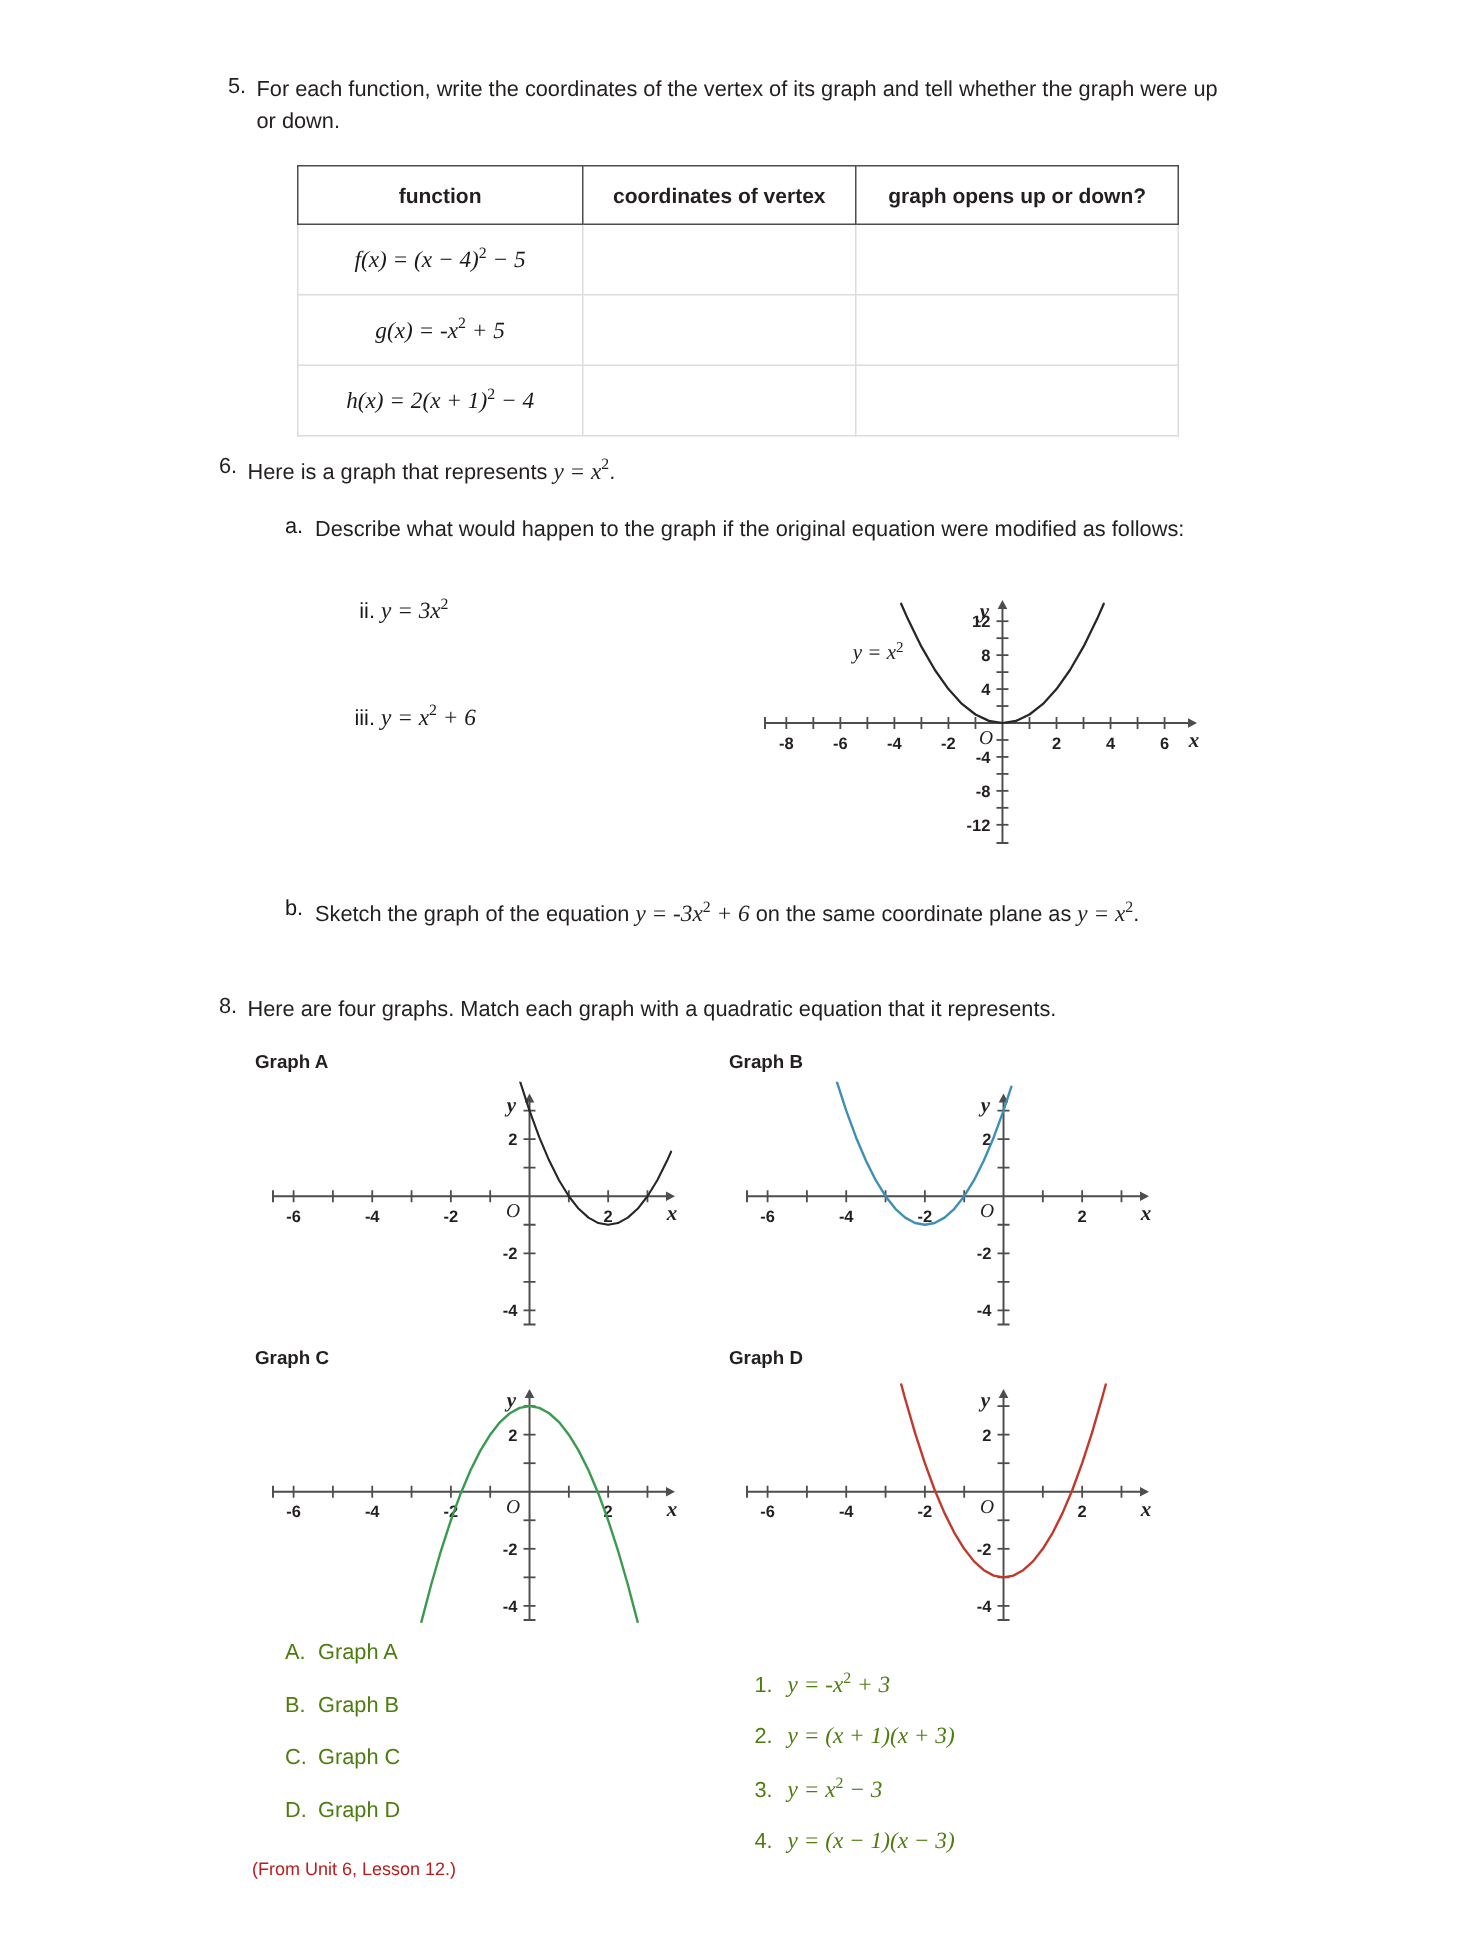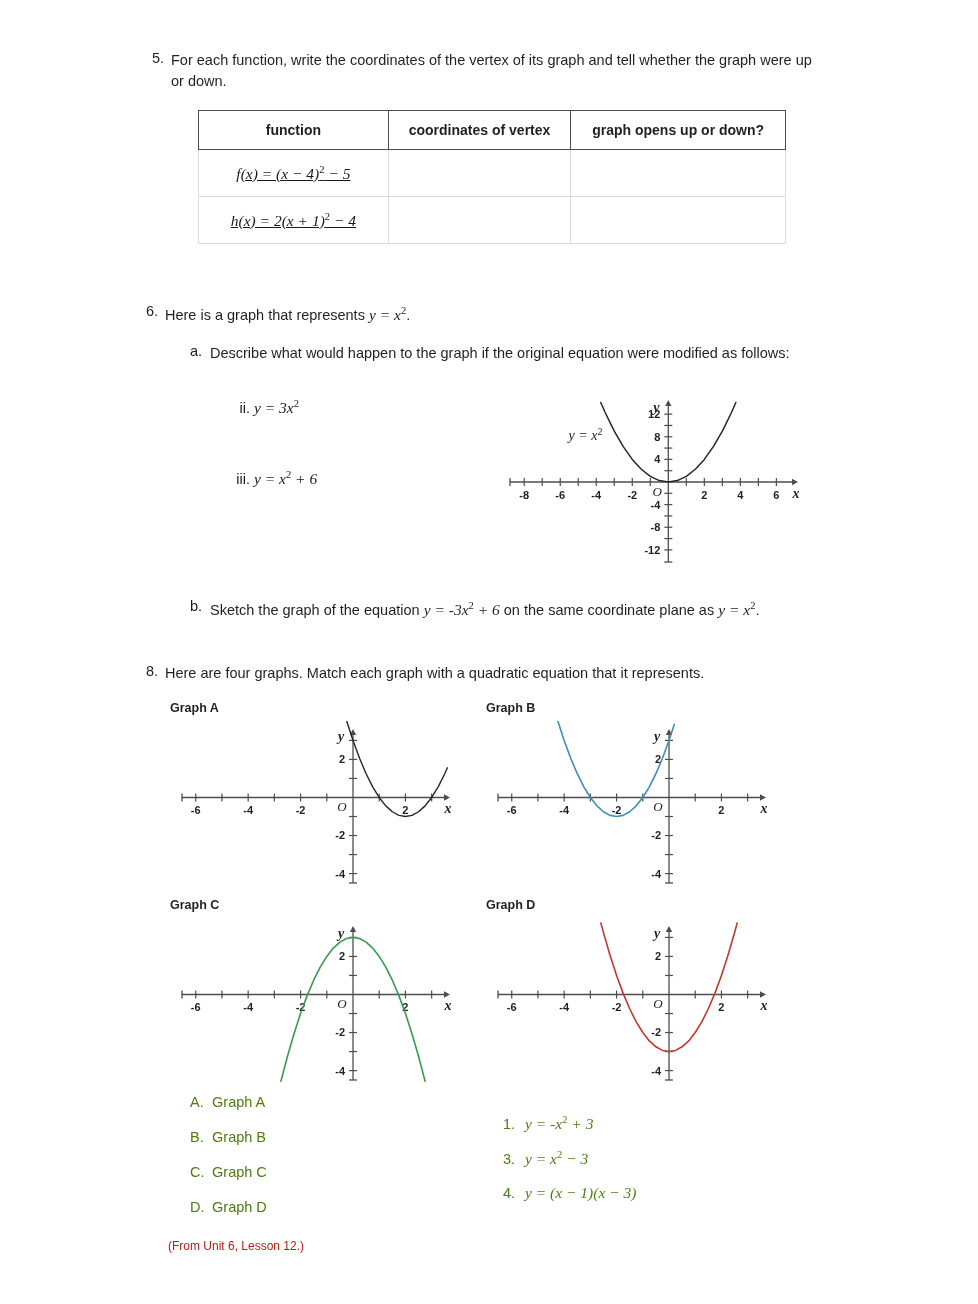--- a/index.html
+++ b/index.html
@@ -76,21 +76,20 @@
     padding: 11px 8px;
     text-align: center;
     font-family: "Liberation Sans", sans-serif;
   }
   table.vtable td {
     border: 1px solid #dcdcdc;
     height: 38px;
     padding: 4px 8px;
     text-align: center;
     vertical-align: middle;
-    text-decoration: underline;
   }
   table.vtable td.fn {
     width: 190px;
   }
   table.vtable th.c1 { width: 190px; }
   table.vtable th.c2 { width: 178px; }
   table.vtable th.c3 { width: 220px; }
 
   
   #q6 {
@@ -202,20 +201,25 @@
     <thead>
       <tr>
         <th class="c1">function</th>
         <th class="c2">coordinates of vertex</th>
         <th class="c3">graph opens up or down?</th>
       </tr>
     </thead>
     <tbody>
         <tr>
           <td class="fn"><span class="math">f(x) = (x − 4)<sup>2</sup> − 5</span></td>
+          <td></td>
+          <td></td>
+        </tr>
+        <tr>
+          <td class="fn"><span class="math">g(x) = -x<sup>2</sup> + 5</span></td>
           <td></td>
           <td></td>
         </tr>
         <tr>
           <td class="fn"><span class="math">h(x) = 2(x + 1)<sup>2</sup> − 4</span></td>
           <td></td>
           <td></td>
         </tr>
       </tbody>
   </table>
@@ -489,19 +493,20 @@
   </div>
 
   <div class="ans-col" id="ansLeft">
       <div class="ans-item"><span class="lbl">A.</span> <span>Graph A</span></div>
       <div class="ans-item"><span class="lbl">B.</span> <span>Graph B</span></div>
       <div class="ans-item"><span class="lbl">C.</span> <span>Graph C</span></div>
       <div class="ans-item"><span class="lbl">D.</span> <span>Graph D</span></div>
     </div>
   <div class="ans-col" id="ansRight">
       <div class="ans-item"><span class="lbl">1.</span> <span class="math">y = -x<sup>2</sup> + 3</span></div>
+      <div class="ans-item"><span class="lbl">2.</span> <span class="math">y = (x + 1)(x + 3)</span></div>
       <div class="ans-item"><span class="lbl">3.</span> <span class="math">y = x<sup>2</sup> − 3</span></div>
       <div class="ans-item"><span class="lbl">4.</span> <span class="math">y = (x − 1)(x − 3)</span></div>
     </div>
 
   <div id="footnote">(From Unit 6, Lesson 12.)</div>
 
 </div>
 
 </body></html>

